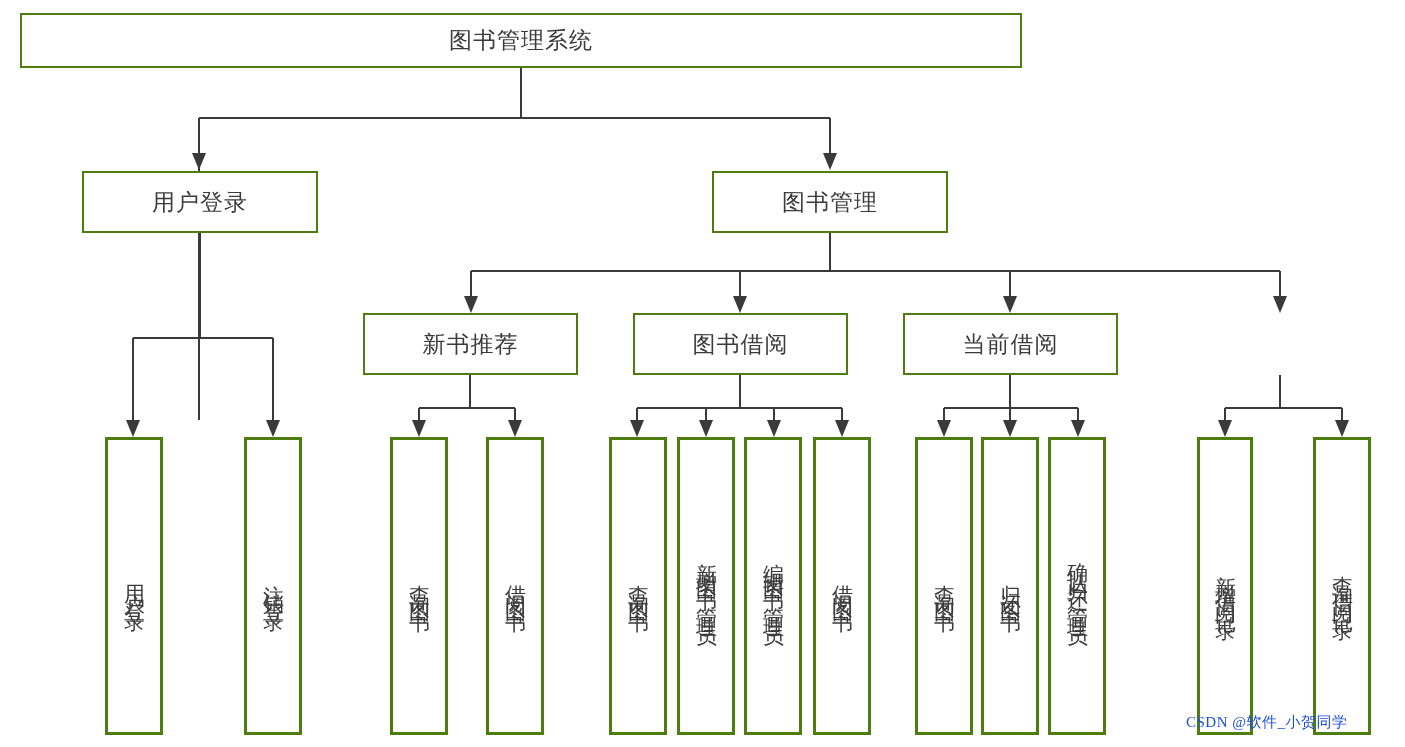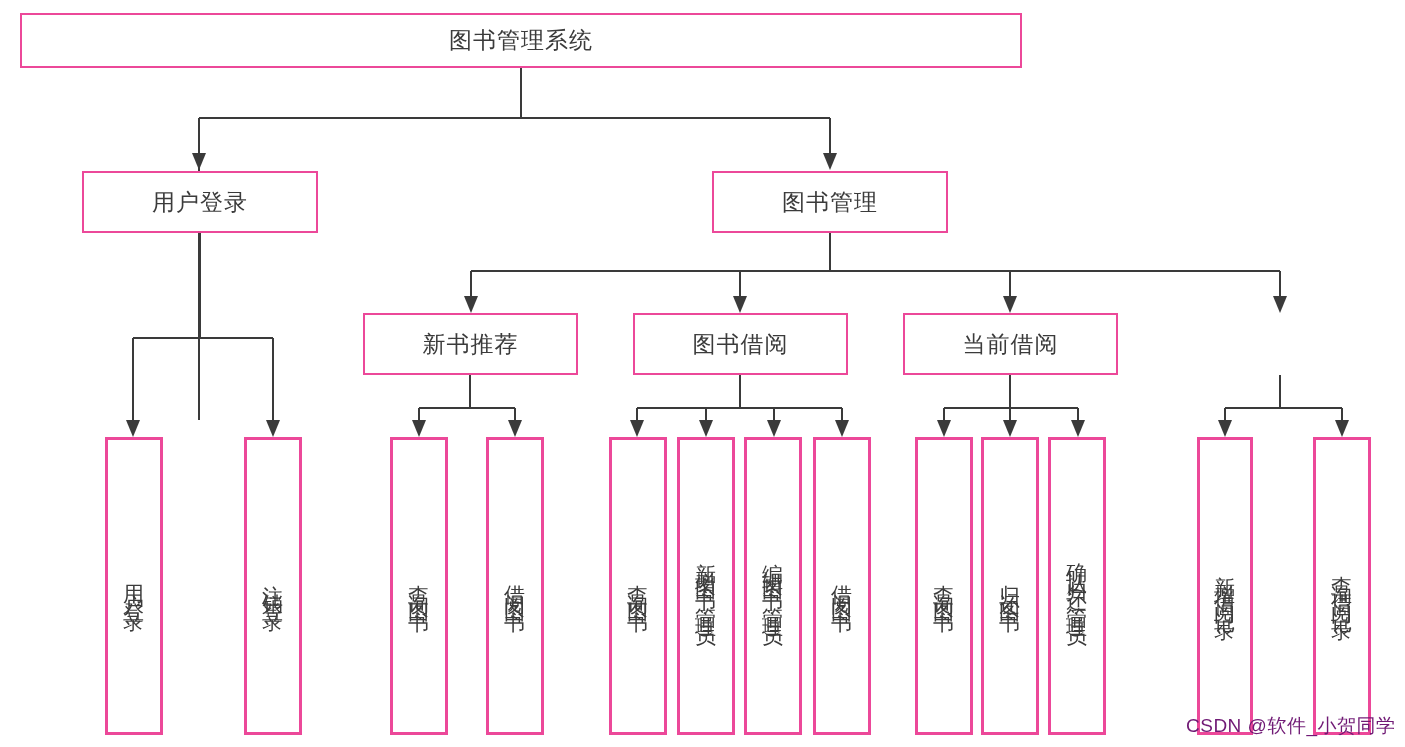--- a/index.html
+++ b/index.html
@@ -28,29 +28,30 @@
     stroke: #3a3a3a;
     stroke-width: 2px;
   }
   .wires polygon {
     fill: #3a3a3a;
     stroke: none;
   }
   .box {
     position: absolute;
     background: #ffffff;
-    border: 2px solid #ec4899;
+    border: 2px solid #4d7c0f;
     box-sizing: border-box;
     display: flex;
     align-items: center;
     justify-content: center;
     color: #3b3b3b;
     font-size: 23px;
     letter-spacing: 1px;
     white-space: nowrap;
+    font-family: Liberation Serif, serif;
   }
   .box.root   { left: 20px;  top: 13px;  width: 1002px; height: 55px; }
   .box.lvl2   { top: 171px; width: 236px; height: 62px; }
   .box.login  { left: 82px; }
   .box.manage { left: 712px; }
   .box.lvl3   { top: 313px; width: 215px; height: 62px; }
   .box.l3-0 { left: 363px; }
   .box.l3-1 { left: 633px; }
   .box.l3-2 { left: 903px; }
   .box.l3-3 { left: 1173px; }
@@ -74,25 +75,26 @@
   .leaf.p7  { left: 813px; }
   .leaf.p8  { left: 915px; }
   .leaf.p9  { left: 981px; }
   .leaf.p10 { left: 1048px; }
   .leaf.p11 { left: 1197px; width: 56px; }
   .leaf.p12 { left: 1313px; }
   .watermark {
     position: absolute;
     left: 1186px;
     top: 713px;
-    font-size: 19px;
+    font-size: 15px;
     letter-spacing: 0.5px;
-    color: #701a75;
+    color: #1d4ed8;
     white-space: nowrap;
     z-index: 5;
+    font-family: Liberation Serif, serif;
   }
 </style>
 </head>
 <body>
 
 <div class="canvas">
 
   <svg class="wires" viewBox="0 0 1405 747" xmlns="http://www.w3.org/2000/svg">
 
     <g>

